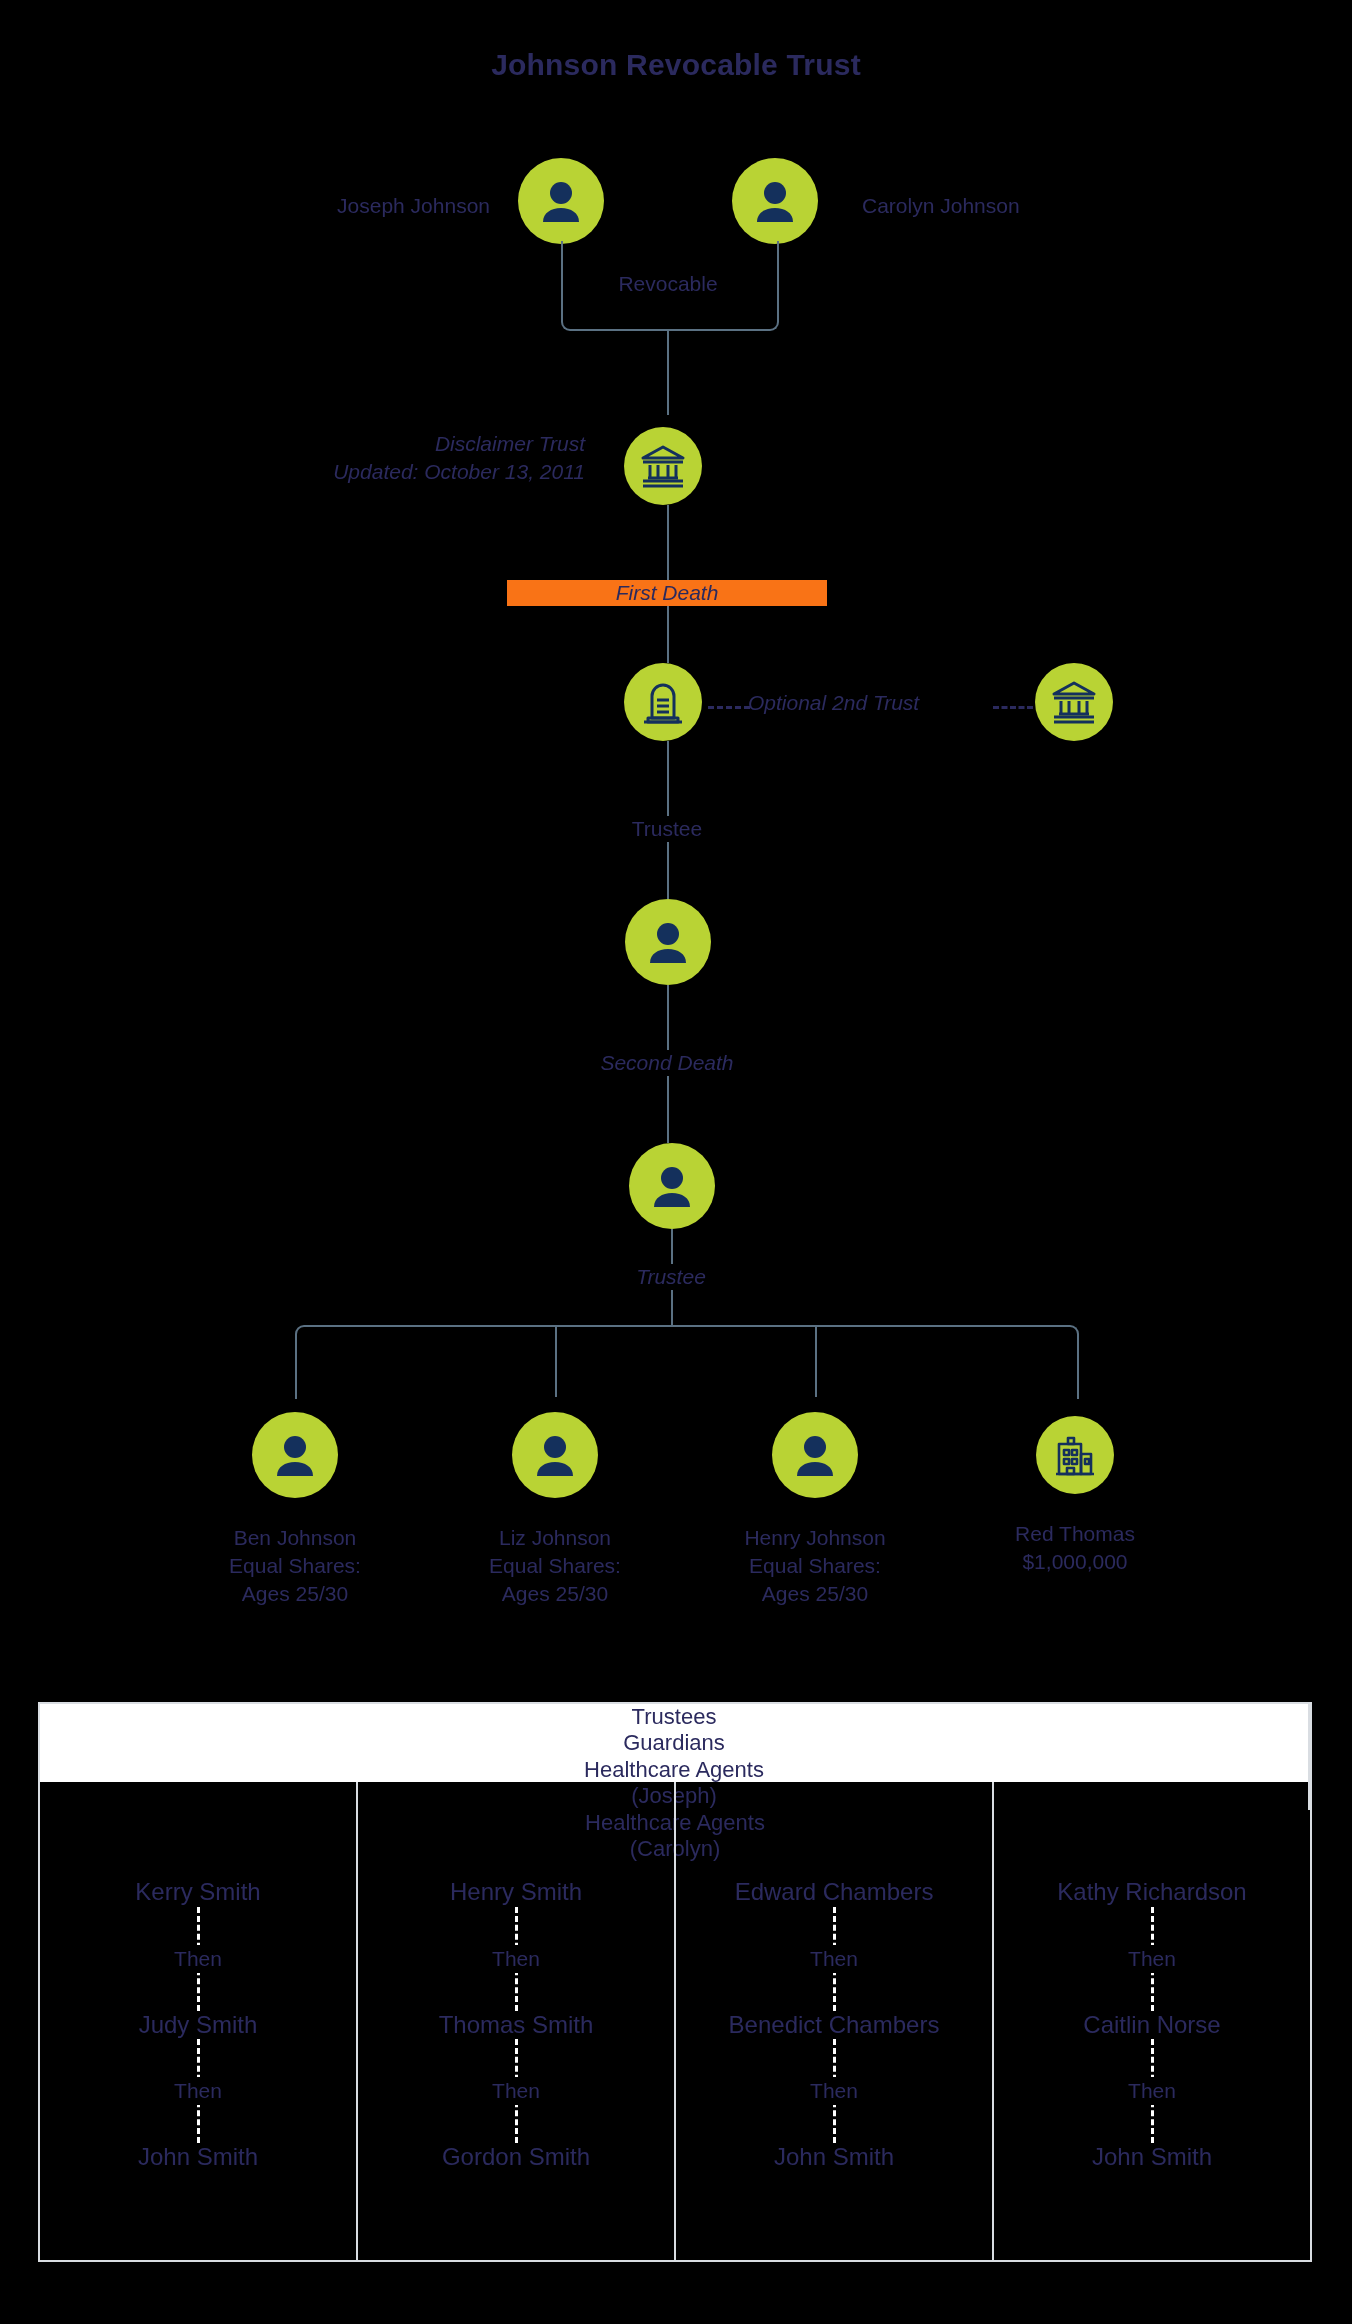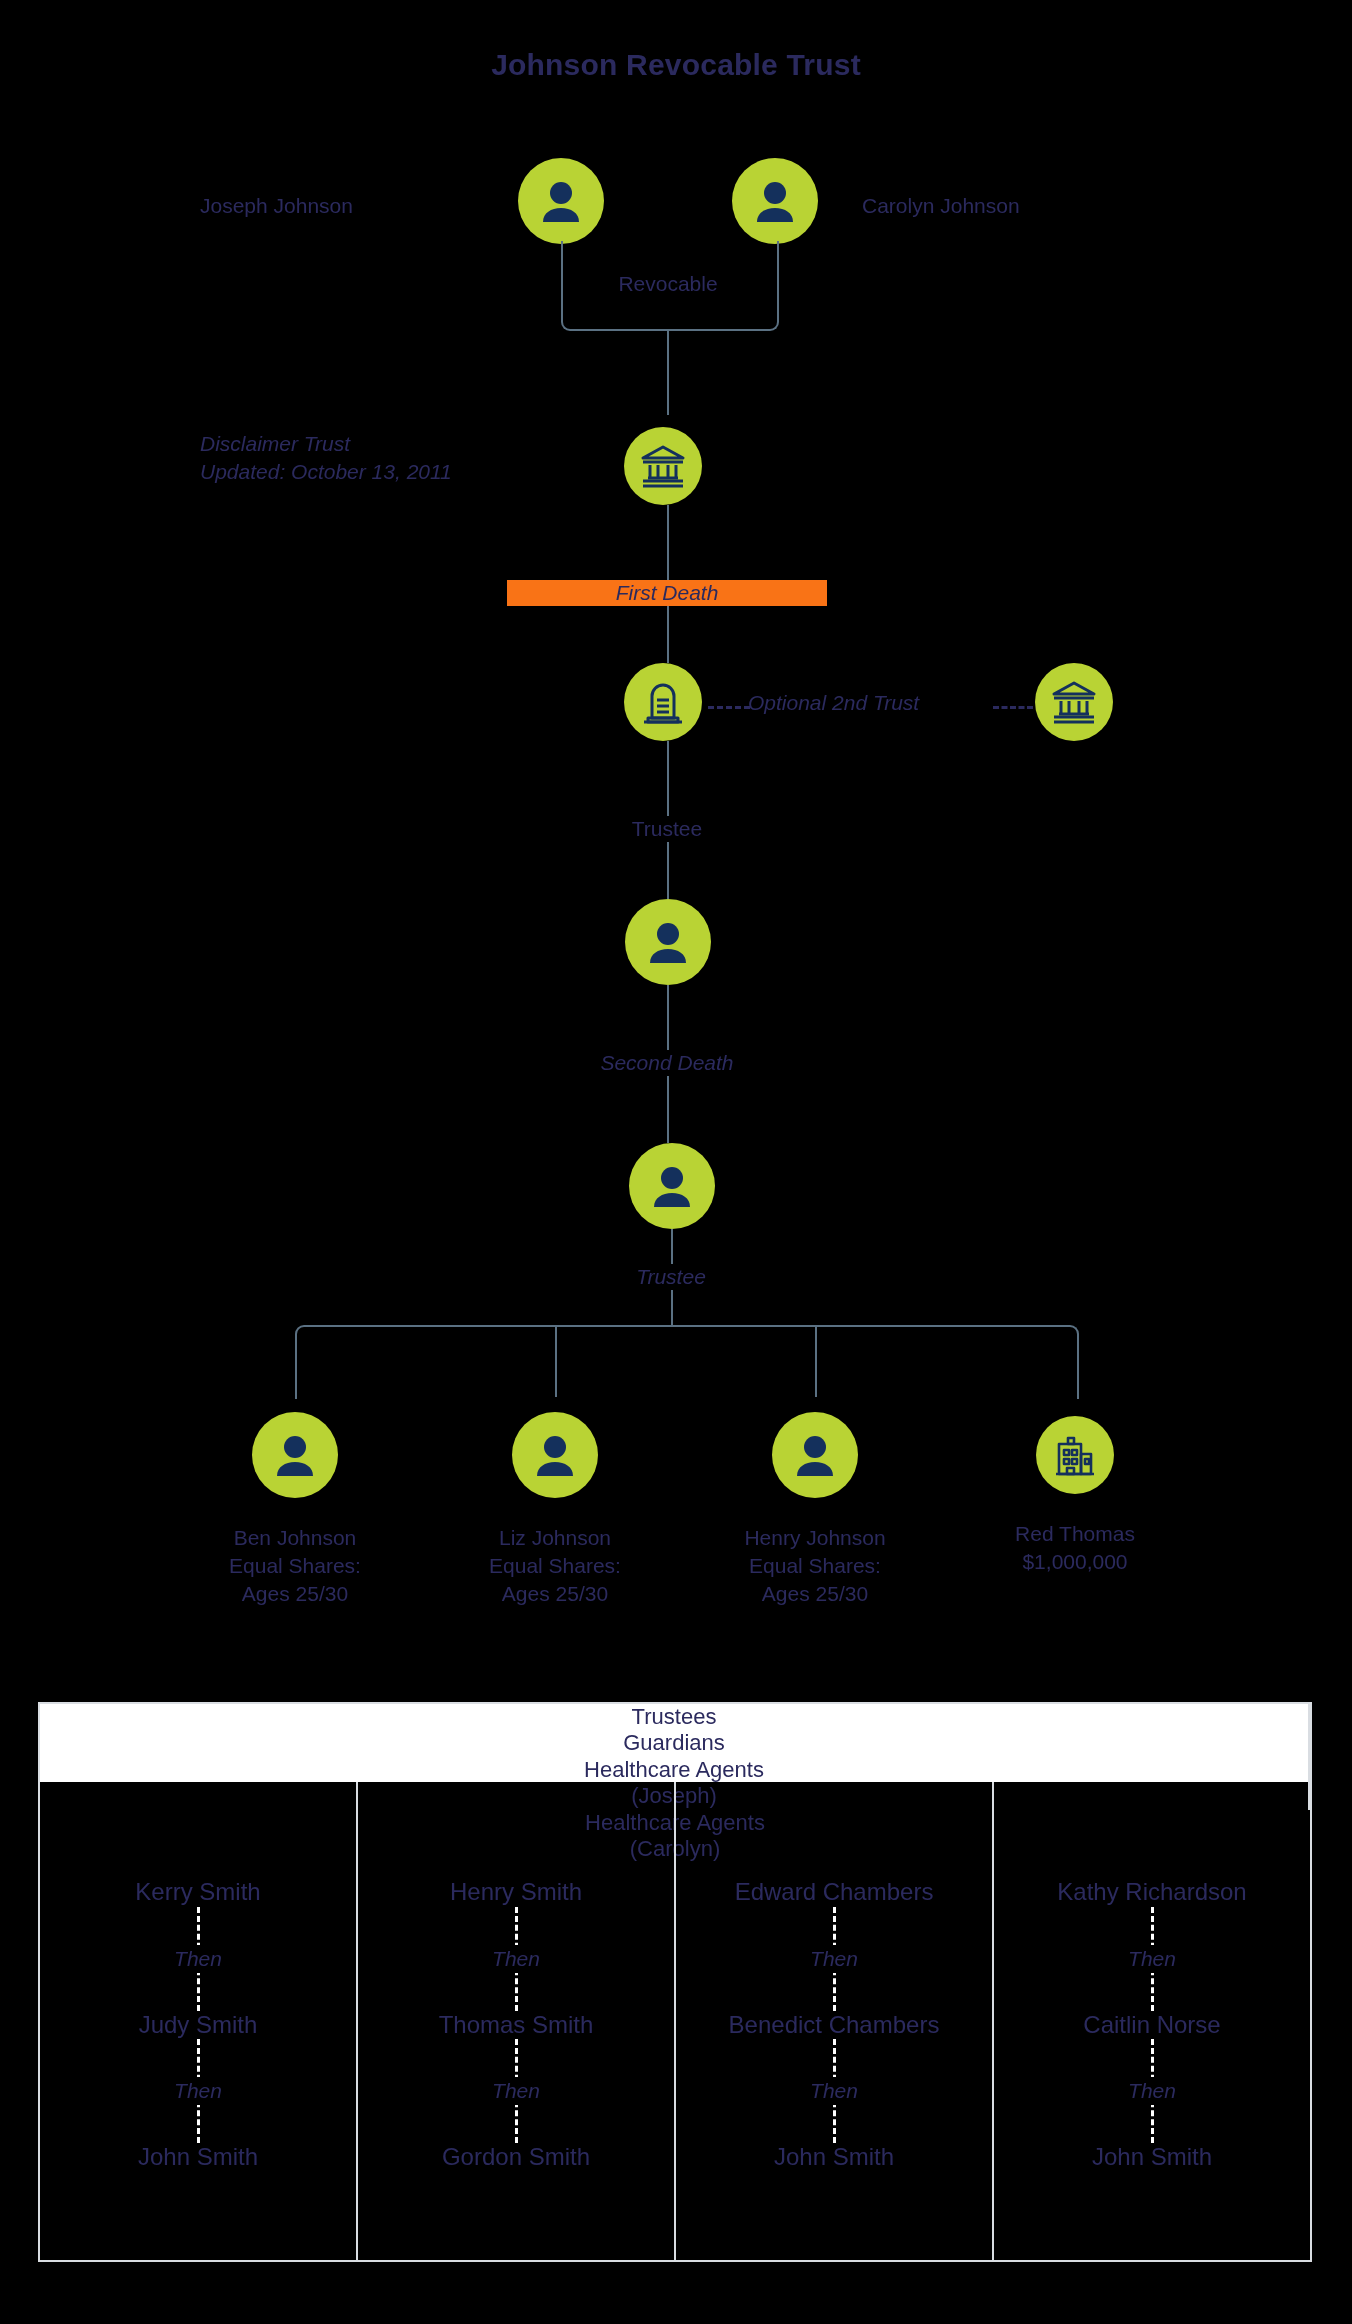--- a/index.html
+++ b/index.html
@@ -22,21 +22,21 @@
     width:86px;height:86px;border-radius:50%;
     background:#b9d334;display:flex;align-items:center;justify-content:center;
   }
   .circle.sm{width:78px;height:78px;}
   .circle svg{display:block;}
 
   
   .lbl{position:absolute;font-size:21px;color:#2b2a5e;white-space:nowrap;line-height:1.25;}
   .lbl.it{font-style:italic;}
   .lbl.c{text-align:center;}
-  .lbl.r{}
+  .lbl.r{text-align:right;}
 
   
   .vline{position:absolute;width:2px;background:#5b7183;}
   .brk{position:absolute;border:2px solid #5b7183;border-bottom:none;
        border-top-left-radius:9px;border-top-right-radius:9px;}
   .brk-dn{position:absolute;border:2px solid #5b7183;border-top:none;
        border-bottom-left-radius:9px;border-bottom-right-radius:9px;}
   .dash-h{position:absolute;height:0;border-top:3px dashed #2b2a5e;}
 
   
@@ -61,21 +61,21 @@
     flex:1 1 0;border-right:2px solid #d9dde2;box-sizing:border-box;
     position:relative;display:flex;flex-direction:column;align-items:center;
     justify-content:center;padding:28px 10px 22px;
   }
   .td:last-child{border-right:none;}
   .cellname{font-size:24px;color:#2b2a5e;text-align:center;line-height:1.2;}
   .thenwrap{position:relative;height:104px;width:100%;display:flex;
             align-items:center;justify-content:center;}
   .thenwrap .dv{position:absolute;left:50%;margin-left:-1.5px;top:0;bottom:0;
                 border-left:3px dashed #ffffff;}
-  .thenwrap .then{position:relative;font-style:italic;font-size:21px;
+  .thenwrap .then{position:relative;font-size:21px;
                   color:#2b2a5e;background:#000;padding:2px 10px;z-index:2;}
 </style>
 </head>
 <body>
 
 <div class="stage">
 
   <div id="page-title">Johnson Revocable Trust</div>
 
   <div class="lbl r" style="left:200px;top:193px;width:290px;">Joseph Johnson</div>

